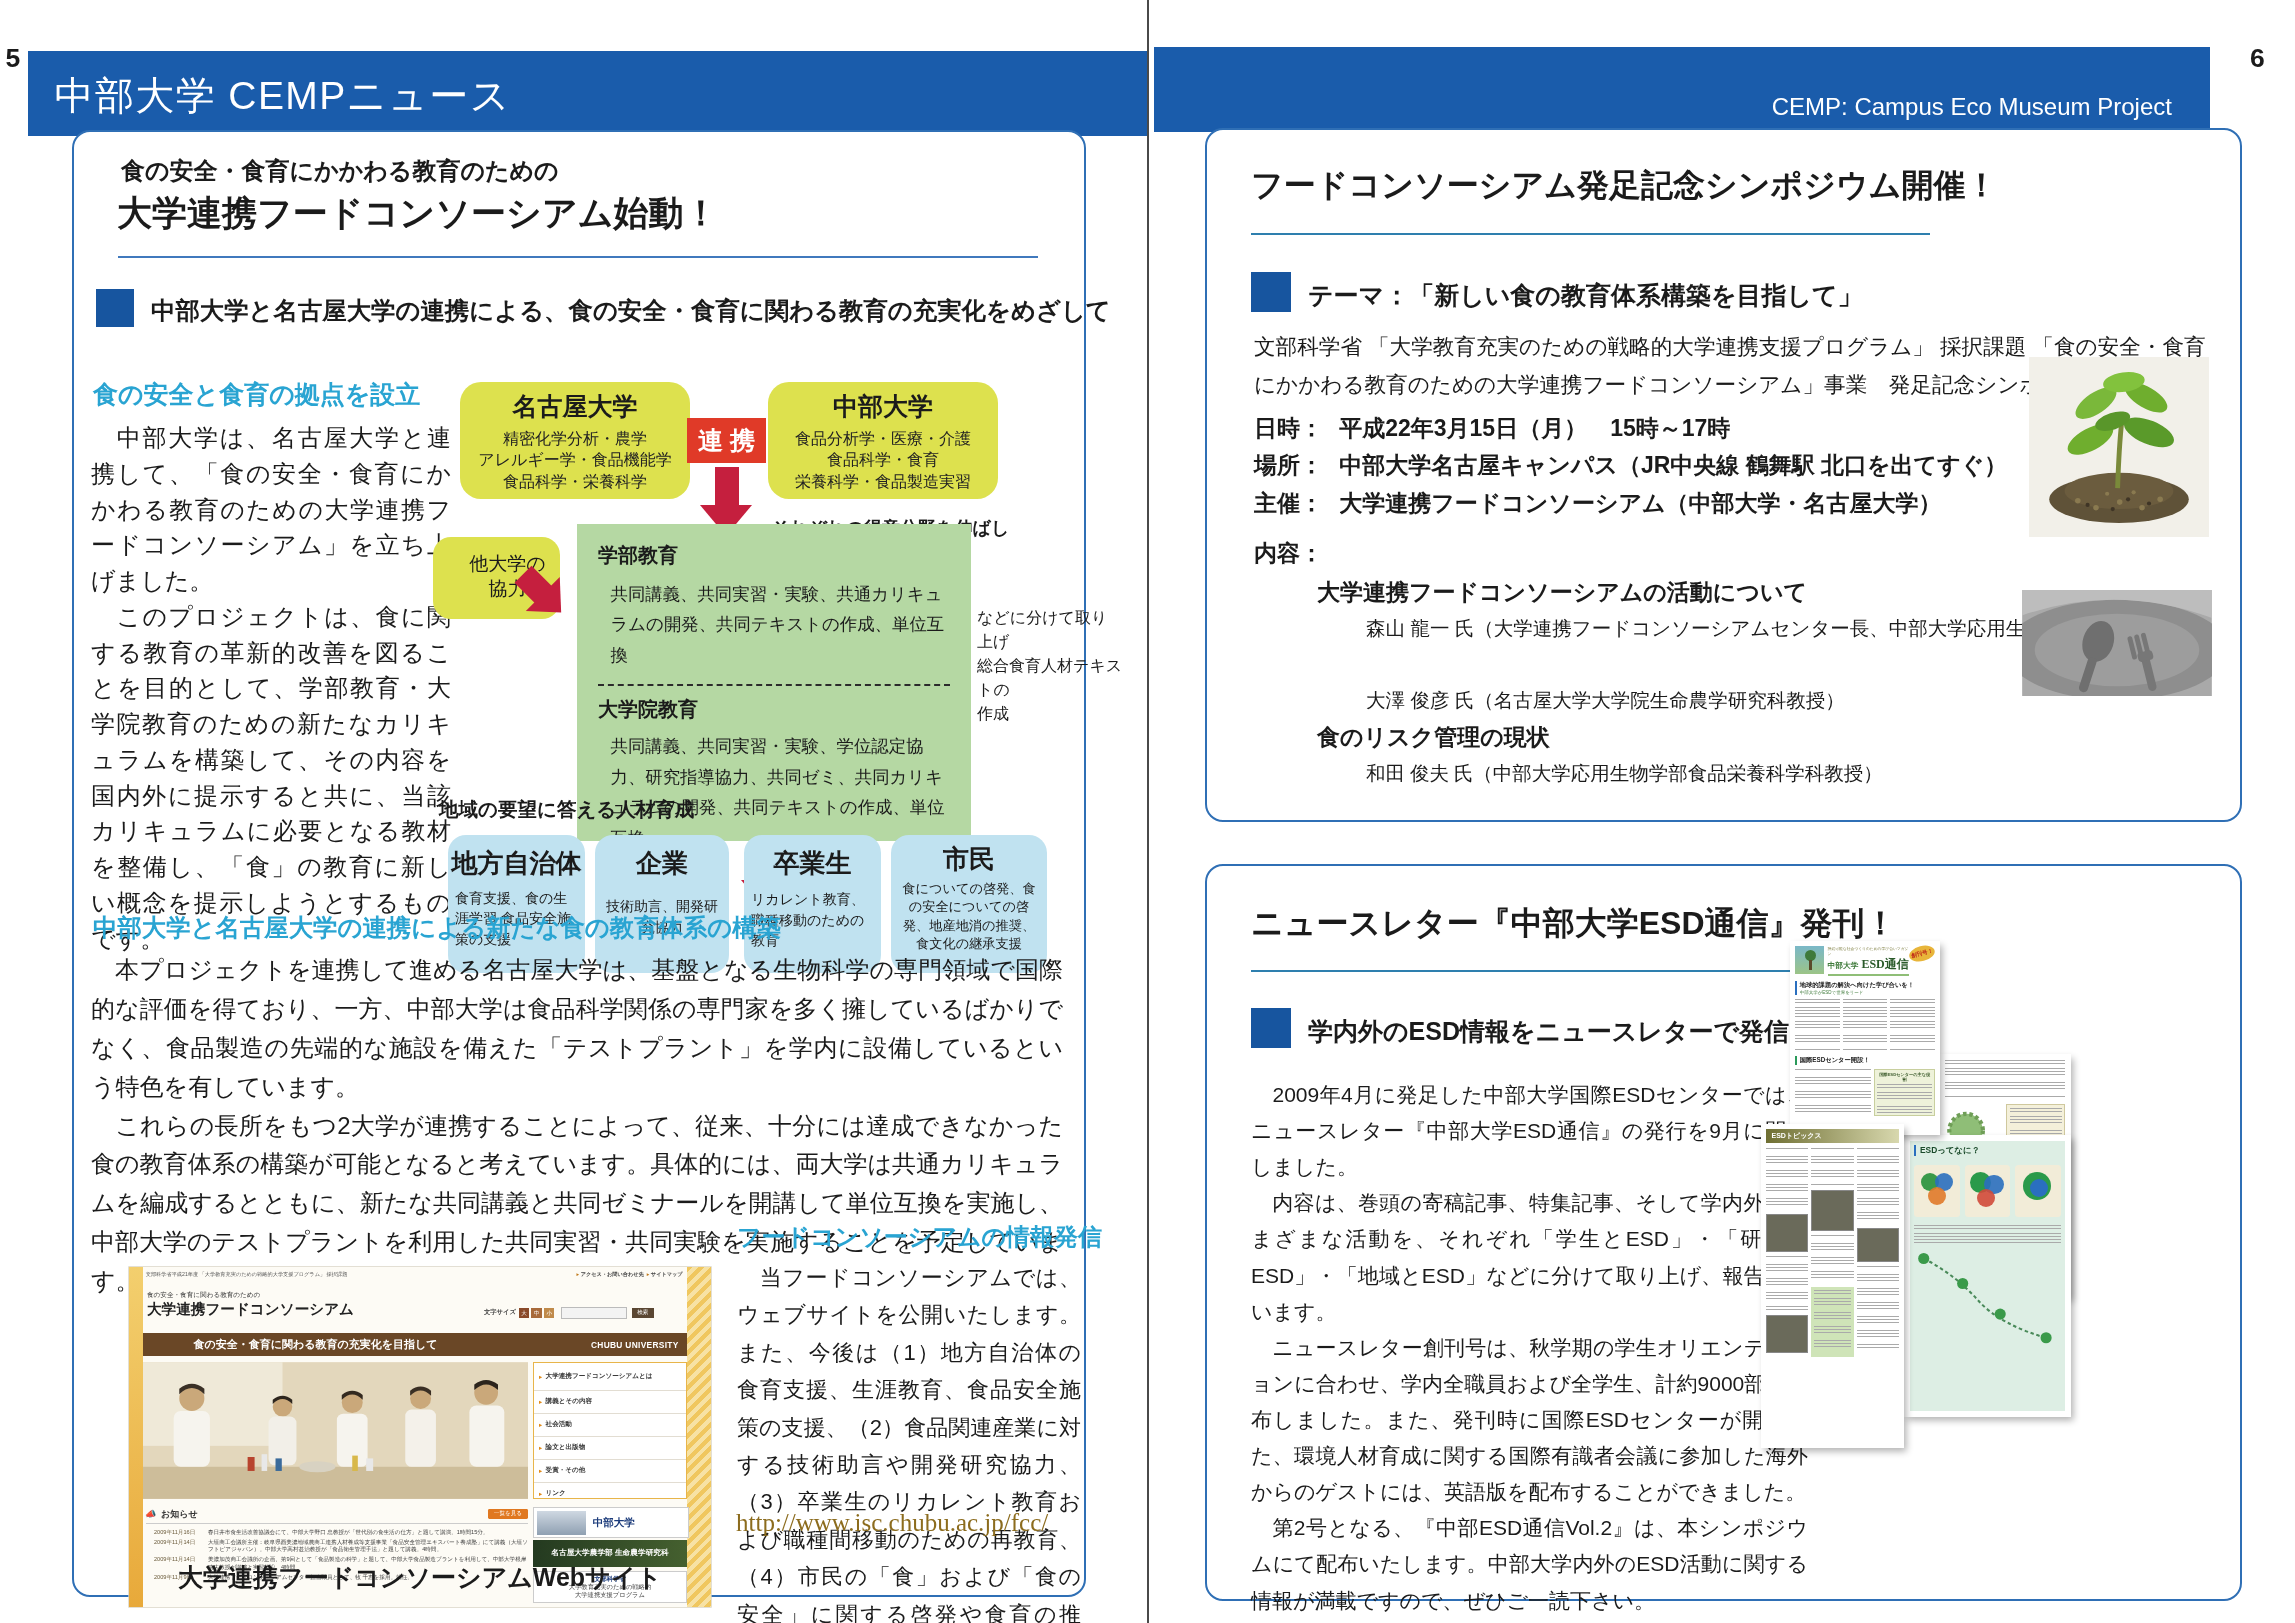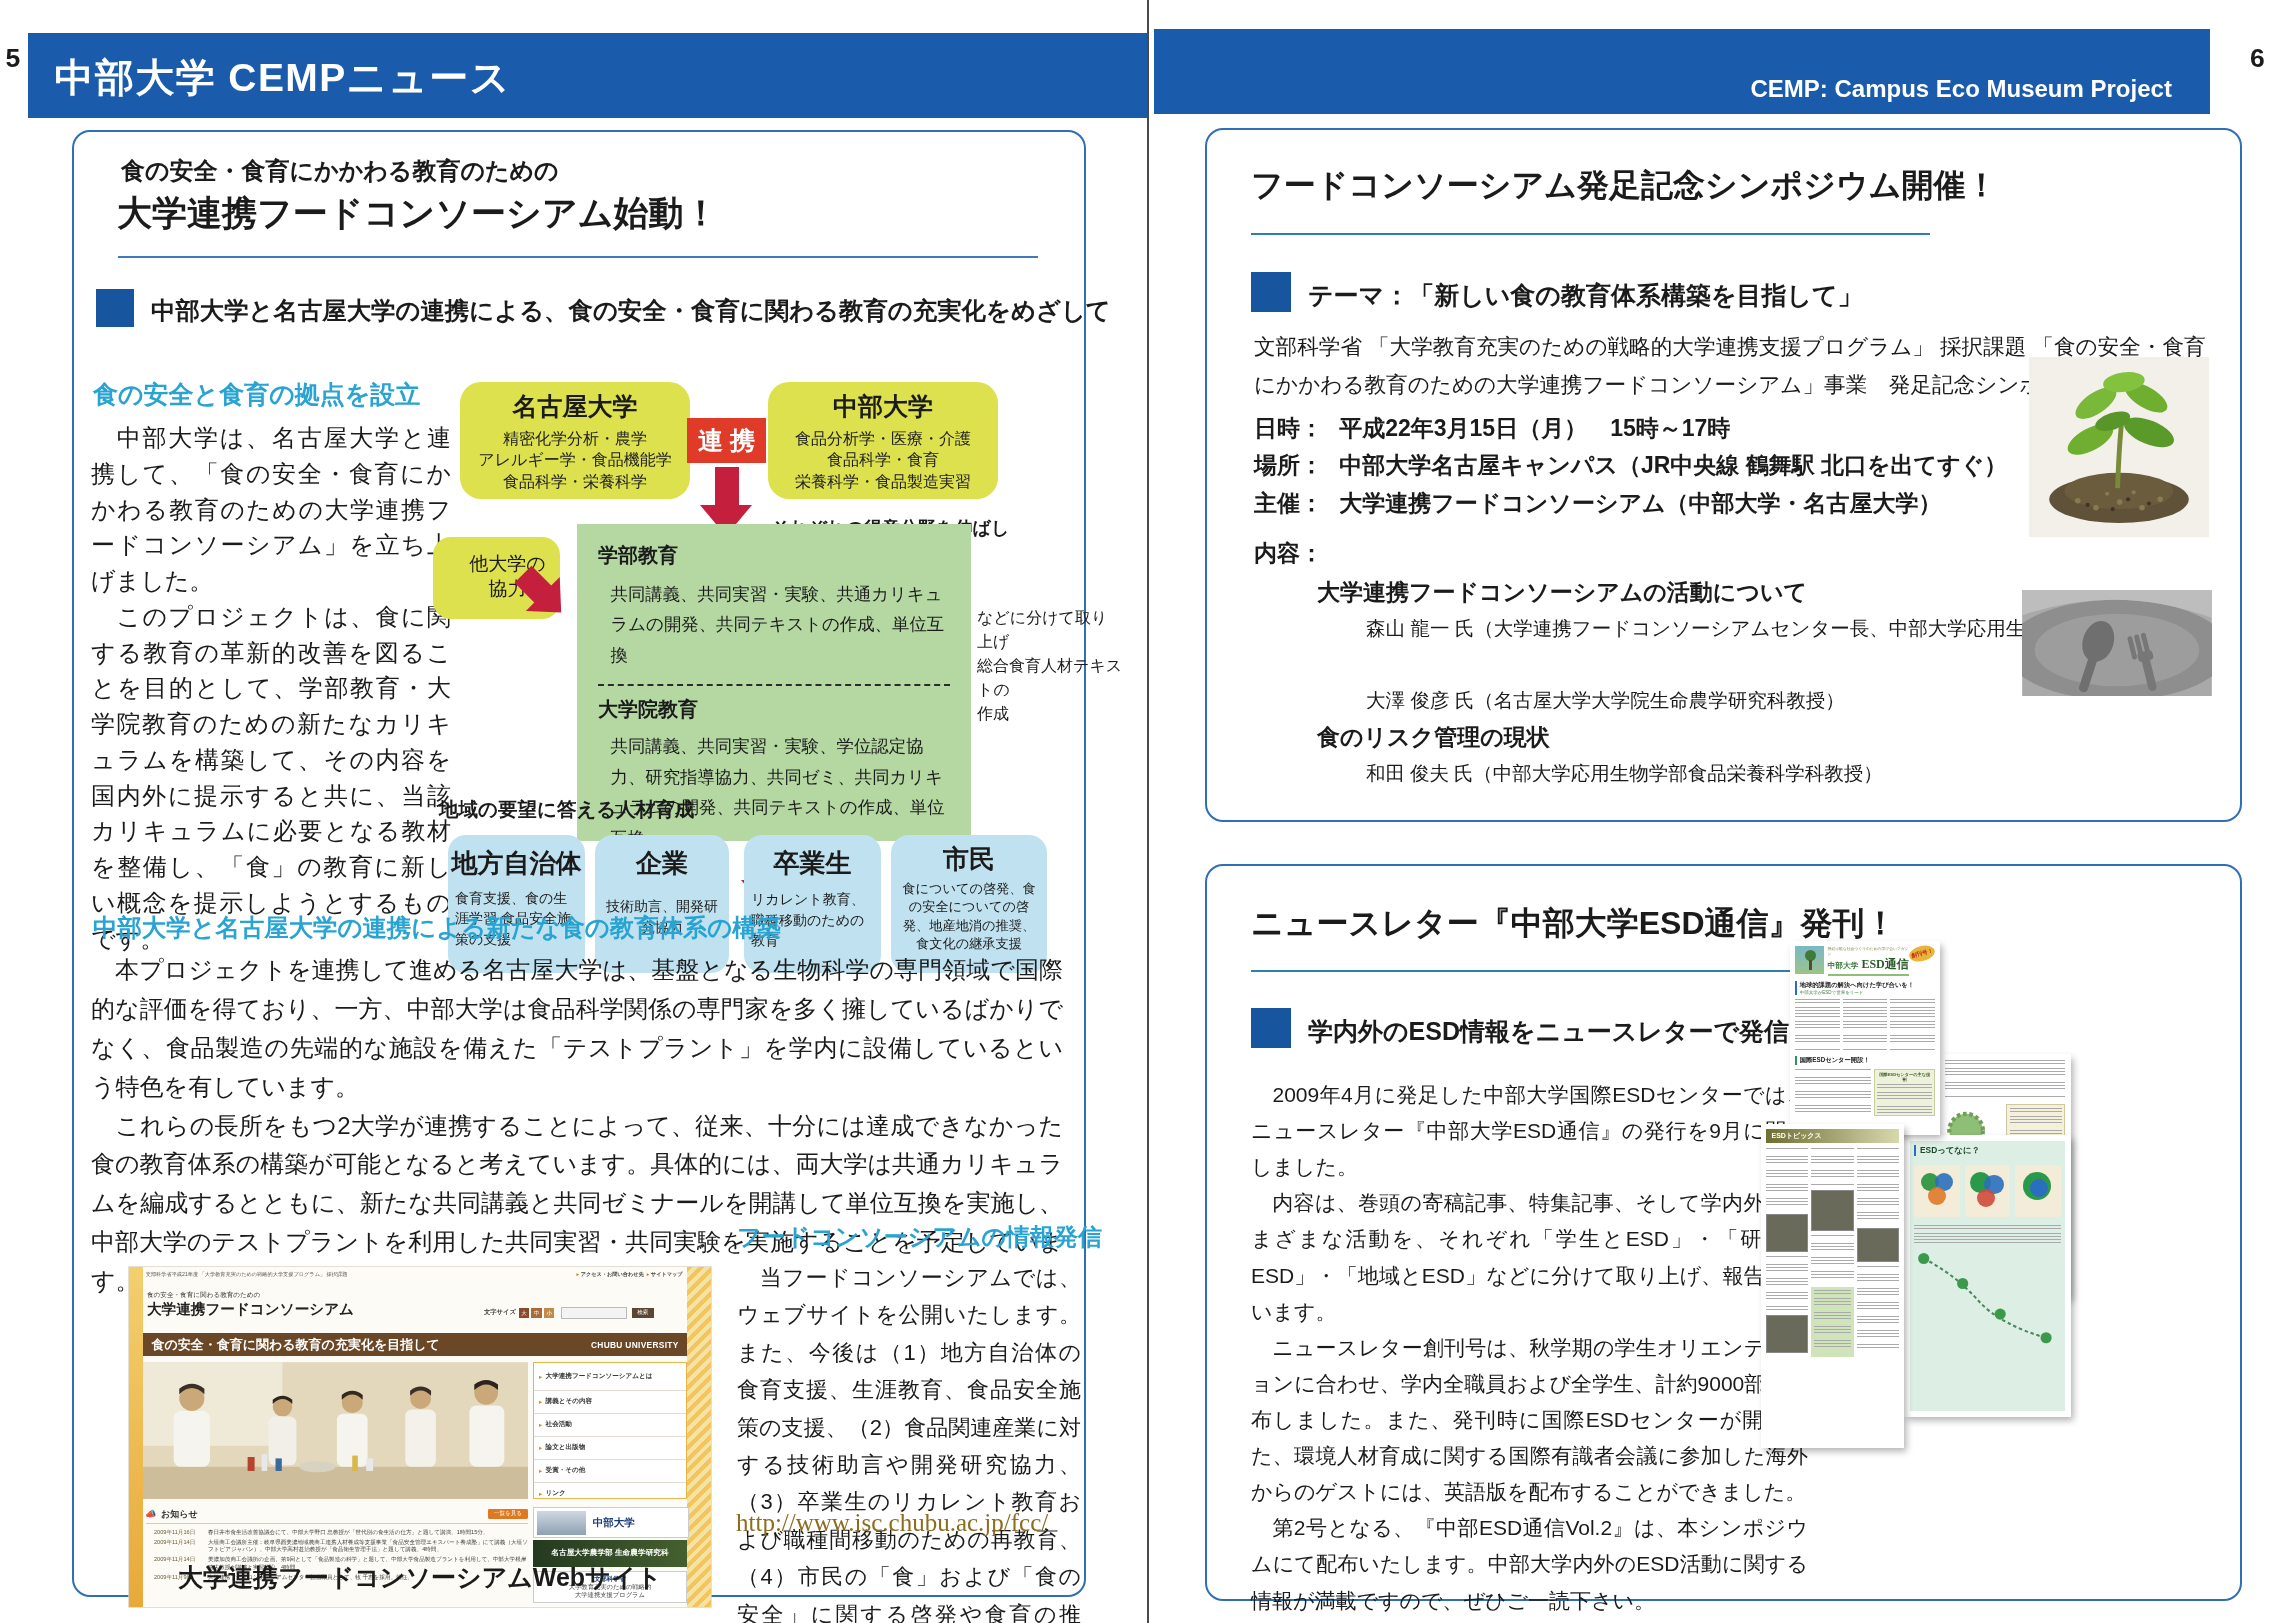--- a/index.html
+++ b/index.html
@@ -2,21 +2,21 @@
 <html style="font-size:11px"><head>
 <meta charset="utf-8">
 <style>
   html,body{margin:0;padding:0;background:#ffffff;}
   body{font-family:"Liberation Sans","DejaVu Sans",sans-serif;color:#1b1b1b;}
   #canvas{position:relative;width:2295px;height:1623px;background:#ffffff;overflow:hidden;}
   .abs{position:absolute;}
   .b{font-weight:bold;}
   .cyan{color:#29a4d2;font-weight:bold;}
   .jp{text-align:justify;}
-  .hdrbar{background:#1a5cab;color:#ffffff;font-weight:bold;}
+  .hdrbar{background:#1a5cab;color:#ffffff;font-weight:normal;margin-top:18px;}
   .artbox{background:#ffffff;border:2.1px solid #2f6fb5;border-radius:18px;}
   .sq{background:#17559f;}
   .hr-blue{background:#4079bd;height:2.1px;}
   .hr-teal{background:#2e7fae;height:2.1px;}
   .ybox{background:#dde14e;border-radius:21px;text-align:center;}
   .gbox{background:#b5d8a3;}
   .bluebox{background:#c0e2f0;border-radius:18px;text-align:center;}
   .rarrow .sh{position:absolute;left:14.6px;top:0;width:24px;background:#c51f3e;}
   .rarrow .hd{position:absolute;left:0;width:0;height:0;border-left:26.5px solid transparent;border-right:26.5px solid transparent;border-top:31px solid #c51f3e;}
   .fakeS{background:repeating-linear-gradient(to bottom,#aaaaaa 0,#aaaaaa 0.7px,transparent 0.7px,transparent 2.8px);}
@@ -155,21 +155,21 @@
       <div class="abs b" style="left:18px;top:33px;font-size:14.6px;color:#222;">大学連携フードコンソーシアム</div>
       <div class="abs" style="left:355px;top:40px;display:flex;align-items:center;font-size:6.3px;color:#444;">
         <span style="font-weight:bold;">文字サイズ</span>
         <span style="display:inline-block;width:10.5px;height:10.5px;background:#8a4a2a;color:#fff;text-align:center;line-height:10.5px;margin-left:2.8px;font-size:5.6px;">大</span>
         <span style="display:inline-block;width:10.5px;height:10.5px;background:#a86a3a;color:#fff;text-align:center;line-height:10.5px;margin-left:2.1px;font-size:5.6px;">中</span>
         <span style="display:inline-block;width:10.5px;height:10.5px;background:#c08a4a;color:#fff;text-align:center;line-height:10.5px;margin-left:2.1px;font-size:5.6px;">小</span>
         <span style="display:inline-block;width:64px;height:9.8px;background:#f3f3f3;border:0.7px solid #bbb;margin-left:7px;"></span>
         <span style="display:inline-block;padding:1.4px 5.6px;background:#5a4632;color:#fff;margin-left:4.2px;font-size:5.6px;">検索</span>
       </div>
       <div class="abs" style="left:14px;top:66px;width:544px;height:23px;background:#6a4726;color:#fff;display:flex;align-items:center;justify-content:space-between;padding:0 8.4px;box-sizing:border-box;">
-        <span class="b" style="font-size:13px;">食の安全・食育に関わる教育の充実化を目指して</span>
+        <span class="b" style="font-size:11px;margin-left:42px;">食の安全・食育に関わる教育の充実化を目指して</span>
         <span class="b" style="font-size:8.4px;letter-spacing:0.3px;">CHUBU UNIVERSITY</span>
       </div>
 
       <div class="abs" style="left:14px;top:95px;width:385px;height:137px;overflow:hidden;">
         <svg width="385" height="137" viewBox="0 0 552 196">
           <rect width="552" height="196" fill="#e3d7bc"></rect>
           <rect x="0" y="0" width="200" height="120" fill="#efe9d8"></rect>
           <rect x="0" y="150" width="552" height="46" fill="#cdbd9a"></rect>
           <g>
             <circle cx="70" cy="52" r="18" fill="#caa87a"></circle>

